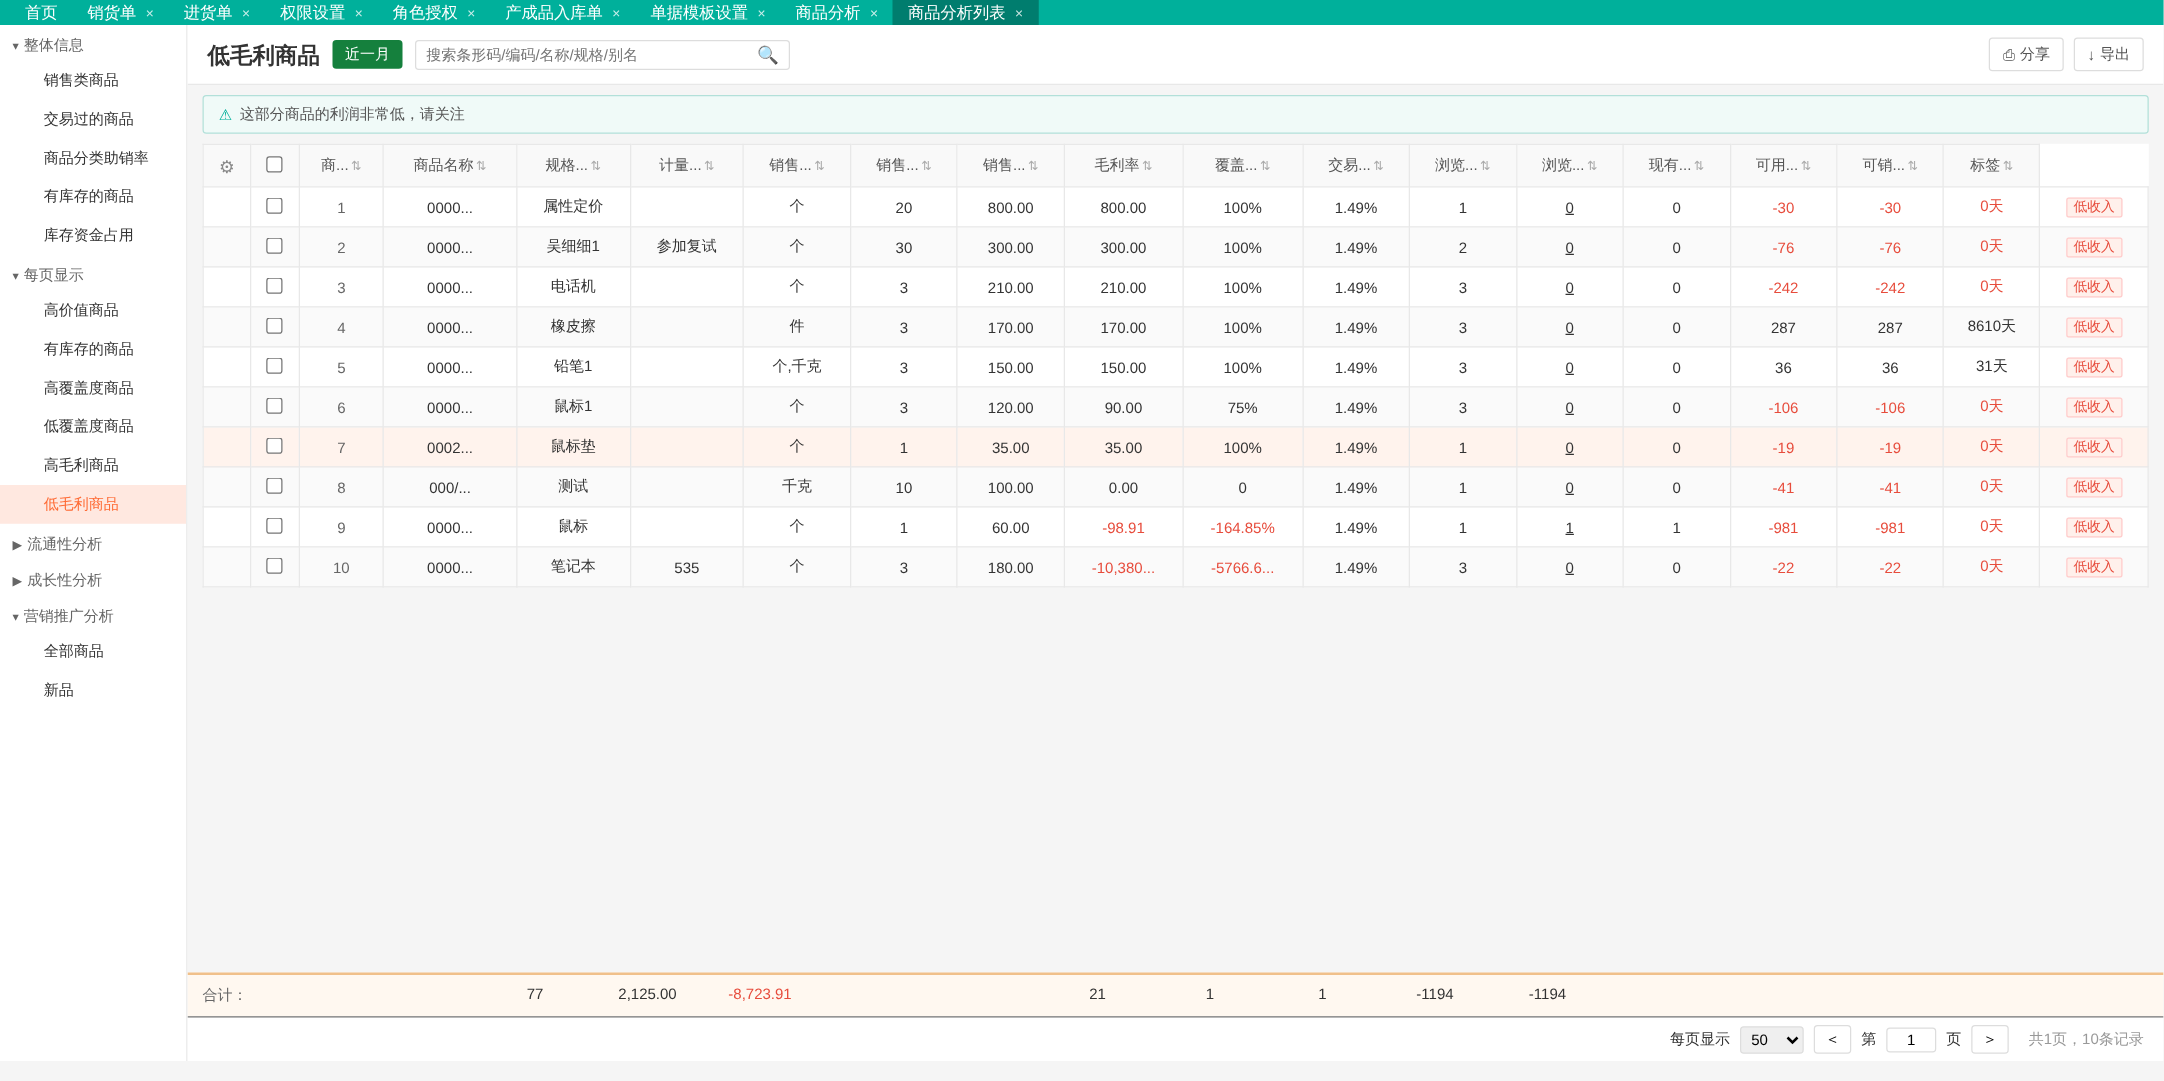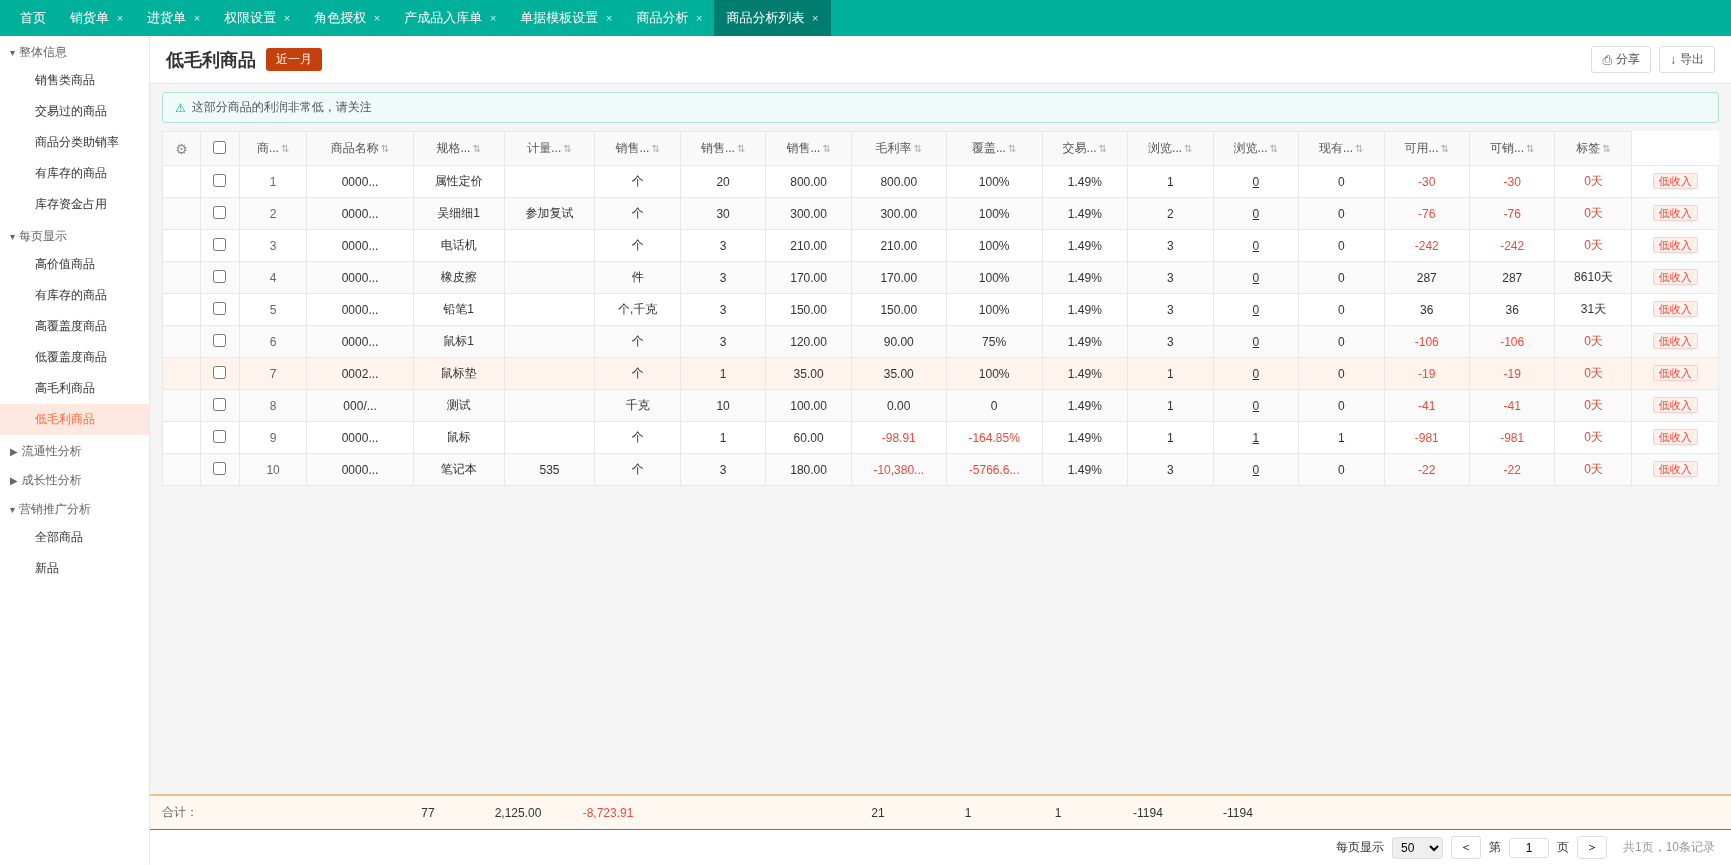--- a/index.html
+++ b/index.html
@@ -3,21 +3,21 @@
   <meta charset="utf-8">
   <style>
     * { box-sizing: border-box; margin: 0; padding: 0; }
     body { font-family: 'Microsoft YaHei', Arial, sans-serif; font-size: 12px; background: #f5f5f5; color: #333; }
 
     
     .top-nav {
       background: #00b09b;
       display: flex;
       align-items: center;
-      height: 36px;
+      height: 20px;
       padding: 0 8px;
     }
     .nav-item {
       color: #fff;
       padding: 0 12px;
       height: 36px;
       line-height: 36px;
       cursor: pointer;
       font-size: 13px;
       white-space: nowrap;
@@ -74,21 +74,21 @@
       align-items: center;
       gap: 10px;
       border-bottom: 1px solid #e8e8e8;
     }
     .page-title {
       font-size: 18px;
       font-weight: bold;
       color: #333;
     }
     .period-btn {
-      background: #c2410c;
+      background: #15803d;
       color: #fff;
       border: none;
       border-radius: 3px;
       padding: 3px 10px;
       font-size: 12px;
       cursor: pointer;
     }
     .search-box {
       display: flex;
       align-items: center;
@@ -190,21 +190,21 @@
       margin-top: 42px;
     }
     .underline-link { text-decoration: underline; color: #333; cursor: pointer; }
 
     
     .table-footer {
       background: #fff8f0;
       border-top: 2px solid #f0c08a;
       padding: 8px 12px;
       display: flex;
-      align-items: center;
+      align-items: flex-start;
       font-size: 12px;
       gap: 10px;
       flex-shrink: 0;
     }
     .footer-label { color: #666; margin-right: 10px; }
     .footer-cell { min-width: 80px; text-align: center; color: #333; }
 
     
     .pagination-bar {
       background: #fff;
@@ -320,20 +320,24 @@
     </div>
     <div class="sidebar-item">全部商品</div>
     <div class="sidebar-item">新品</div>
   </div>
 
   <div class="content-area">
 
     <div class="page-header">
       <h2 class="page-title">低毛利商品</h2>
       <button class="period-btn">近一月</button>
+      <div class="search-box">
+        <input type="text" placeholder="搜索条形码/编码/名称/规格/别名" style="">
+        <span class="search-icon">🔍</span>
+      </div>
       <div class="header-actions">
         <button class="header-btn">
           <span>⎙</span>
           <span>分享</span>
         </button>
         <button class="header-btn">
           <span>↓</span>
           <span>导出</span>
         </button>
       </div>

